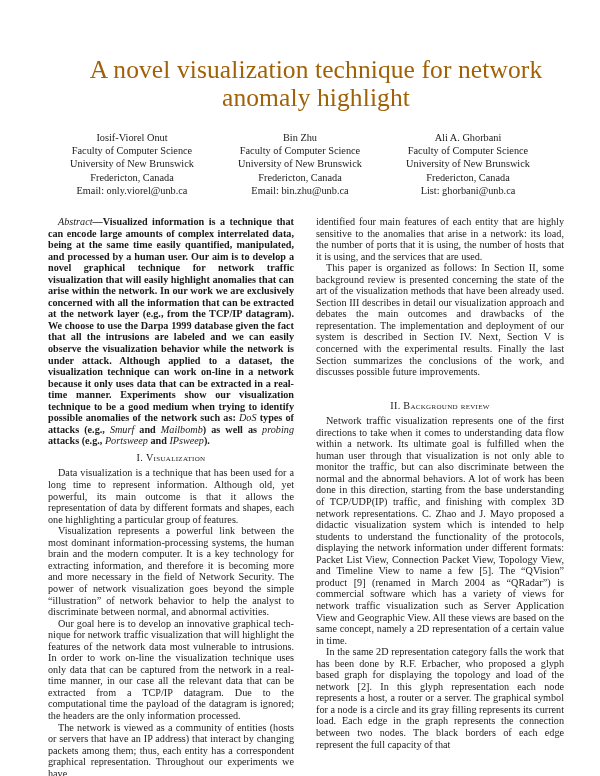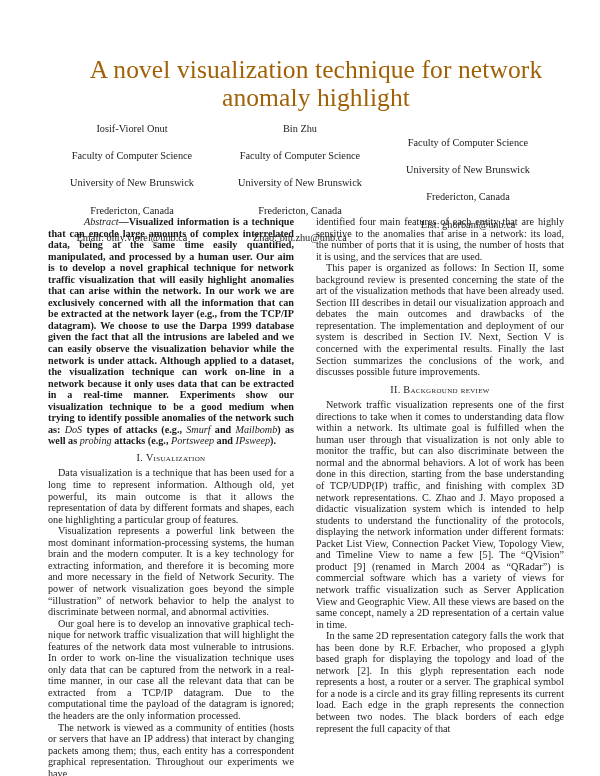--- a/index.html
+++ b/index.html
@@ -1,30 +1,30 @@
 <!DOCTYPE html>
 <html><head>
 <meta charset="utf-8">
 <style>
   html, body { margin: 0; padding: 0; background: #ffffff; }
   body { width: 600px; height: 776px; position: relative; overflow: hidden;
          font-family: "Liberation Serif", "DejaVu Serif", serif; color: #1a1a1a; }
   .page { position: absolute; left: 0; top: 0; width: 600px; height: 776px; }
   .title { position: absolute; left: 0; top: 56px; width: 600px; text-align: center;
            font-size: 25.5px; line-height: 28px; color: #a16207; letter-spacing: 0.1px; padding-left: 16px; }
-  .authors { position: absolute; top: 122px; left: 48px; width: 504px; display: flex; justify-content: space-between; }
+  .authors { position: absolute; top: 131px; left: 48px; width: 504px; display: flex; justify-content: space-between; }
   .author { width: 168px; text-align: center; font-size: 10.3px; line-height: 13.2px; }
   .author .name { display: block; }
-  .author .line { display: block; margin-top: 14px; }
+  .author .line { display: block; }
   .col { position: absolute; top: 216px; font-size: 10.2px; line-height: 11.55px; text-align: justify; }
   .col.left { left: 48px; width: 246px; }
   .col.right { left: 316px; width: 248px; }
   .col p { margin: 0; text-indent: 10px; hyphens: manual; }
   .abstract { font-weight: bold; text-indent: 10px; margin: 0; }
-  .abstract .lead { font-style: italic; font-weight: normal; margin-left: 26px; }
+  .abstract .lead { font-style: italic; font-weight: normal; }
   .abstract i { font-weight: normal; }
   .section-heading { text-align: center; margin: 5px 0 4px 0; font-size: 10.2px; letter-spacing: 0.3px; }
   .section-heading .sc { font-variant: small-caps; }
 </style>
 </head>
 <body>
 
 <div class="page">
 
   <div class="title">
@@ -38,23 +38,24 @@
       <span class="line">Faculty of Computer Science</span>
       <span class="line">University of New Brunswick</span>
       <span class="line">Fredericton, Canada</span>
       <span class="line">Email: only.viorel@unb.ca</span>
     </div>
     <div class="author">
       <span class="name">Bin Zhu</span>
       <span class="line">Faculty of Computer Science</span>
       <span class="line">University of New Brunswick</span>
       <span class="line">Fredericton, Canada</span>
-      <span class="line">Zhao: bin.zhu@unb.ca</span>
+      <span class="line">Email: bin.zhu@unb.ca</span>
     </div>
     <div class="author">
+      <span class="name">Ali A. Ghorbani</span>
       <span class="line">Faculty of Computer Science</span>
       <span class="line">University of New Brunswick</span>
       <span class="line">Fredericton, Canada</span>
       <span class="line">List: ghorbani@unb.ca</span>
     </div>
   </div>
 
   <div class="col left">
     <p class="abstract"><span class="lead">Abstract</span><span>—</span><span>Visualized information is a technique that can encode large amounts of complex interrelated data, being at the same time easily quantified, manipulated, and processed by a human user. Our aim is to develop a novel graphical technique for network traffic visualization that will easily highlight anomalies that can arise within the network. In our work we are exclusively concerned with all the information that can be extracted at the network layer (e.g., from the TCP/IP datagram). We choose to use the Darpa 1999 database given the fact that all the intrusions are labeled and we can easily observe the visualization behavior while the network is under attack. Although applied to a dataset, the visualization technique can work on-line in a network because it only uses data that can be extracted in a real-time manner. Experiments show our visualization technique to be a good medium when trying to identify possible anomalies of the network such as: </span><i>DoS</i><span> types of attacks (e.g., </span><i>Smurf</i><span> and </span><i>Mailbomb</i><span>) as well as </span><i>probing</i><span> attacks (e.g., </span><i>Portsweep</i><span> and </span><i>IPsweep</i><span>).</span></p>
 
@@ -62,18 +63,18 @@
     <p>Data visualization is a technique that has been used for a long time to represent information. Although old, yet powerful, its main outcome is that it allows the representation of data by different formats and shapes, each one highlighting a particular group of features.</p>
     <p>Visualization represents a powerful link between the most dominant information-processing systems, the human brain and the modern computer. It is a key technology for extracting information, and therefore it is becoming more and more necessary in the field of Network Security. The power of network visualization goes beyond the simple “illustration” of network behavior to help the analyst to discriminate between normal, and abnormal activities.</p>
     <p>Our goal here is to develop an innovative graphical tech­nique for network traffic visualization that will highlight the features of the network data most vulnerable to intrusions. In order to work on-line the visualization technique uses only data that can be captured from the network in a real-time manner, in our case all the relevant data that can be extracted from a TCP/IP datagram. Due to the computational time the payload of the datagram is ignored; the headers are the only information processed.</p>
     <p>The network is viewed as a community of entities (hosts or servers that have an IP address) that interact by changing packets among them; thus, each entity has a correspondent graphical representation. Throughout our experiments we have</p>
   </div>
 
   <div class="col right">
     <p style="text-indent:0">identified four main features of each entity that are highly sensitive to the anomalies that arise in a network: its load, the number of ports that it is using, the number of hosts that it is using, and the services that are used.</p>
     <p>This paper is organized as follows: In Section II, some back­ground review is presented concerning the state of the art of the visualization methods that have been already used. Section III describes in detail our visualization approach and debates the main outcomes and drawbacks of the representation. The implementation and deployment of our system is described in Section IV. Next, Section V is concerned with the experimental results. Finally the last Section summarizes the conclusions of the work, and discusses possible future improvements.</p>
 
-    <div class="section-heading" style="margin-top:6px;"><span>II.</span> <span class="sc">Background review</span></div>
+    <div class="section-heading" style="margin-top:22px;"><span>II.</span> <span class="sc">Background review</span></div>
     <p>Network traffic visualization represents one of the first directions to take when it comes to understanding data flow within a network. Its ultimate goal is fulfilled when the human user through that visualization is not only able to monitor the traffic, but can also discriminate between the normal and the abnormal behaviors. A lot of work has been done in this direction, starting from the base understanding of TCP/UDP(IP) traffic, and finishing with complex 3D network representations. C. Zhao and J. Mayo proposed a didactic visualization system which is intended to help students to understand the functionality of the protocols, displaying the network information under different formats: Packet List View, Connection Packet View, Topology View, and Timeline View to name a few [5]. The “QVision” product [9] (renamed in March 2004 as “QRadar”) is commercial software which has a variety of views for network traffic visualization such as Server Application View and Geographic View. All these views are based on the same concept, namely a 2D representation of a certain value in time.</p>
     <p>In the same 2D representation category falls the work that has been done by R.F. Erbacher, who proposed a glyph based graph for displaying the topology and load of the network [2]. In this glyph representation each node represents a host, a router or a server. The graphical symbol for a node is a circle and its gray filling represents its current load. Each edge in the graph represents the connection between two nodes. The black borders of each edge represent the full capacity of that</p>
   </div>
 
 </div>
 
 </body></html>

